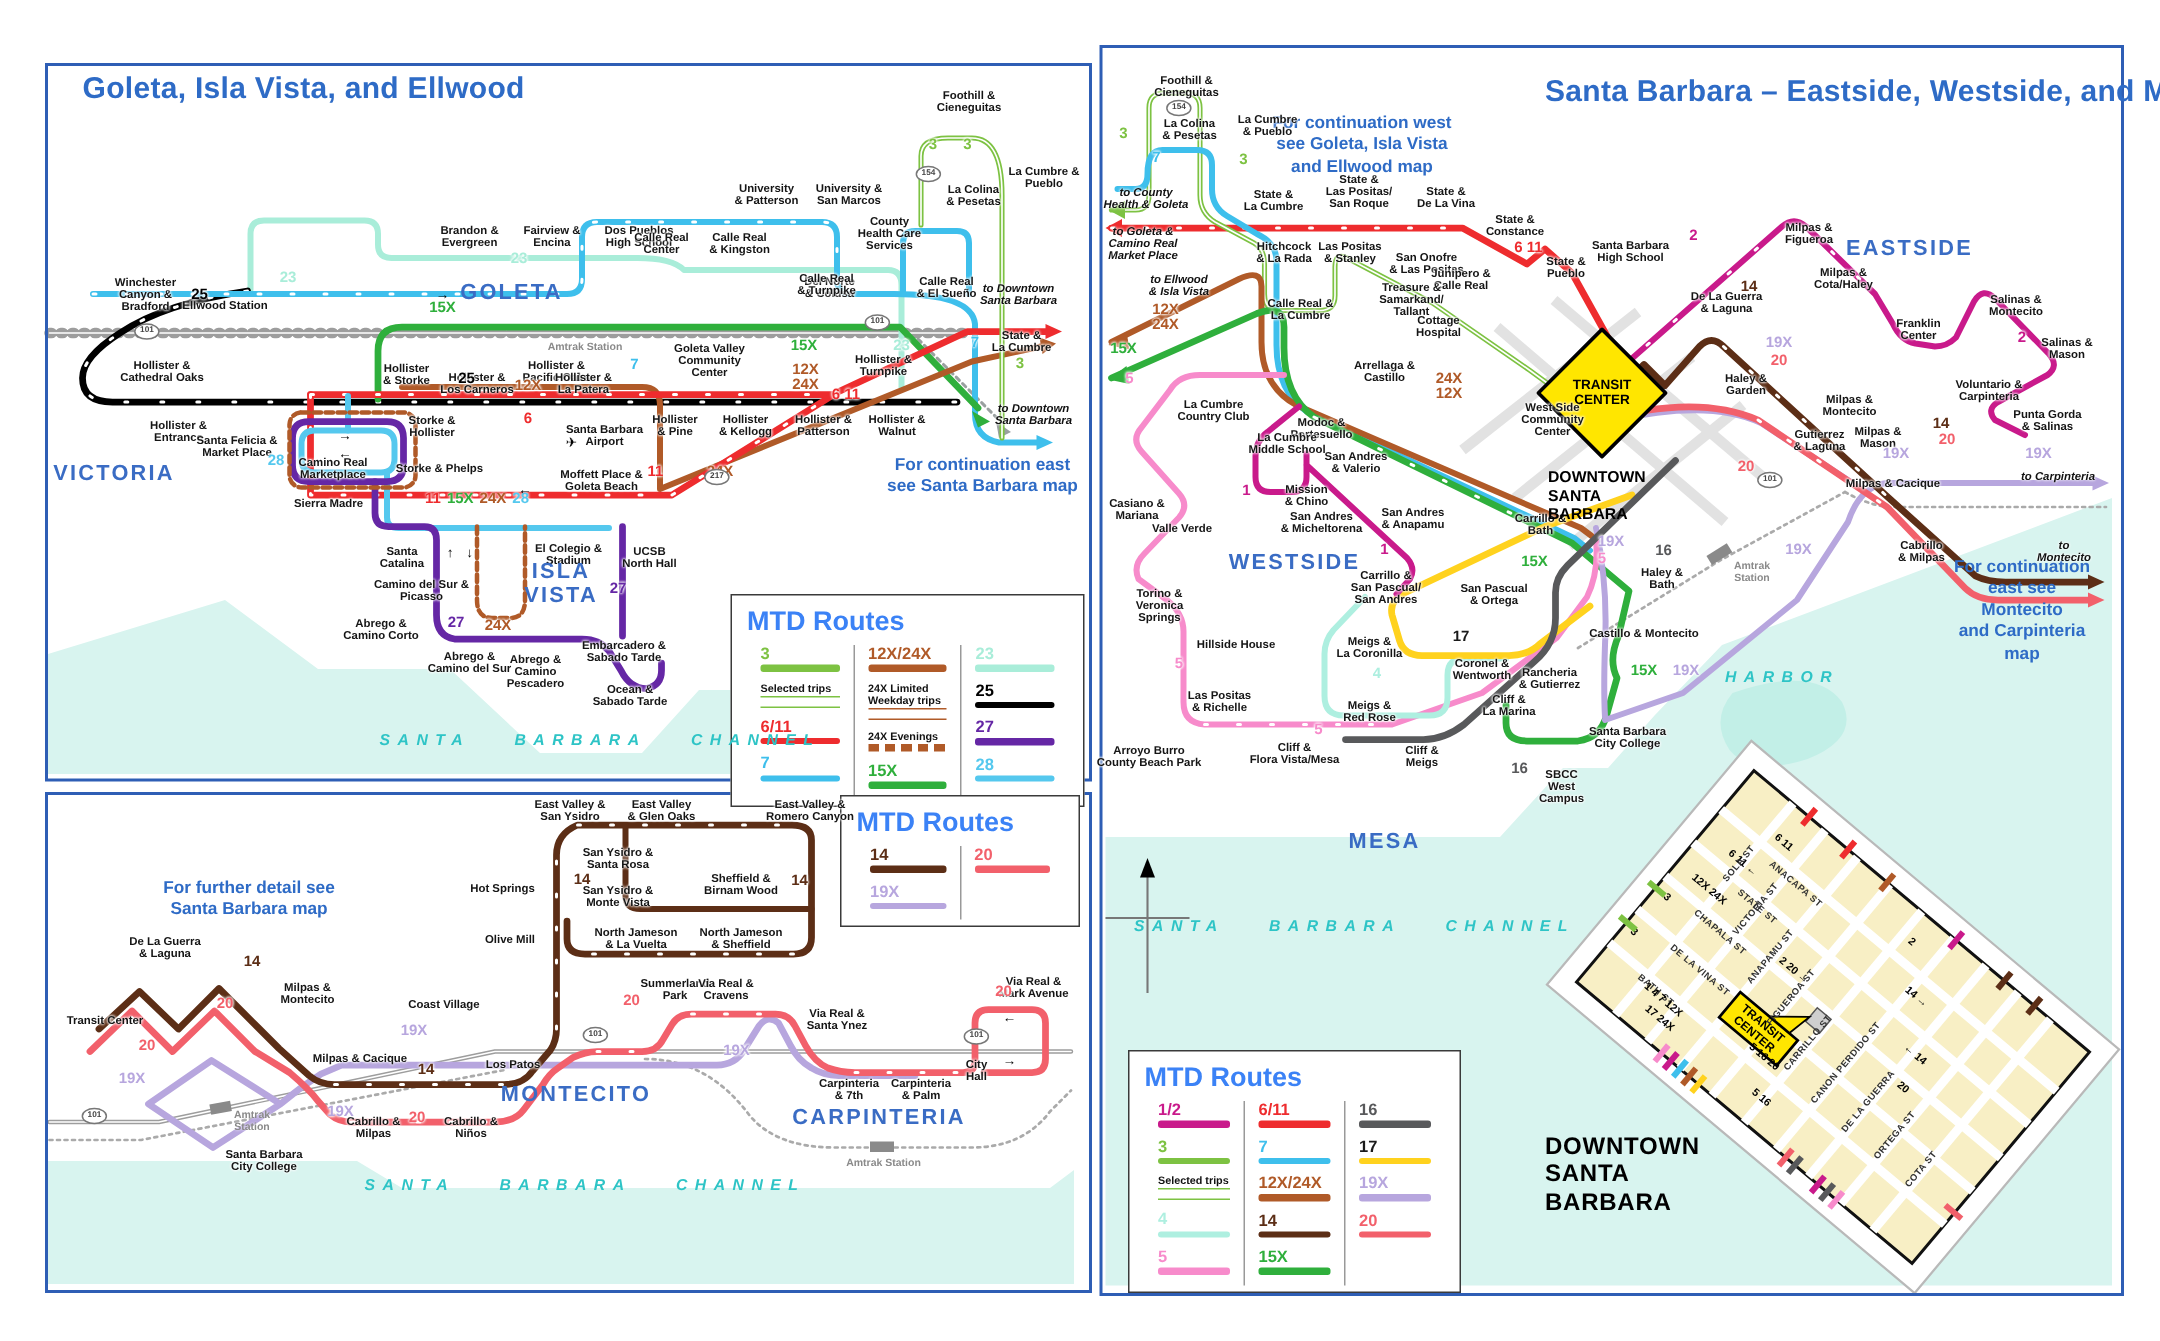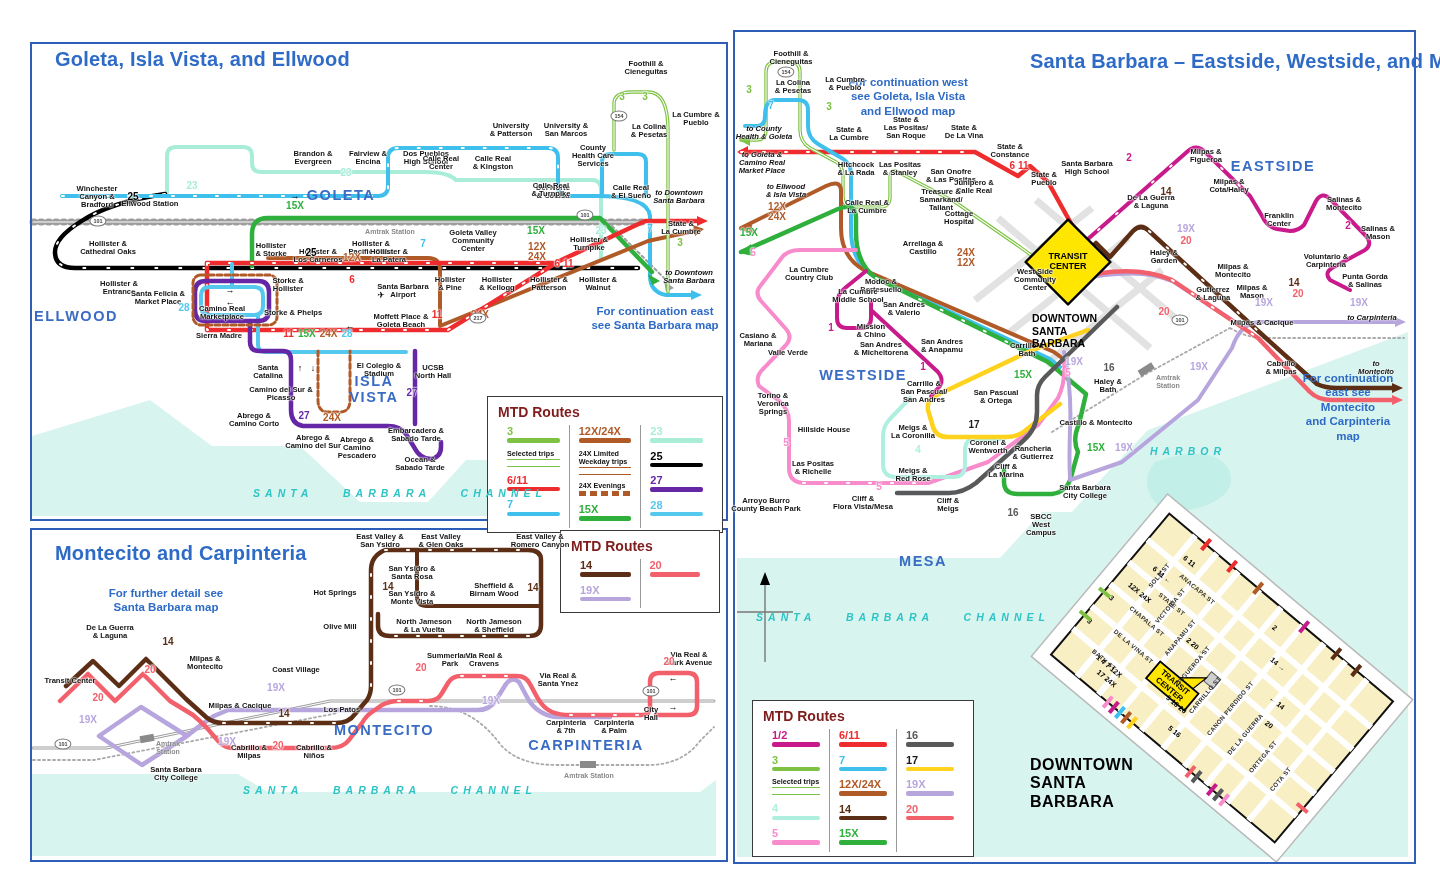--- a/index.html
+++ b/index.html
@@ -24,21 +24,21 @@
   .nb{font-size:11.5px;font-weight:bold;color:#2E6BC6;line-height:1.25;}
   .dir{font-size:7.6px;font-weight:bold;font-style:italic;color:#111;text-shadow:0 0 2px #fff,0 0 2px #fff;}
   .g{font-size:7px;font-weight:bold;color:#8a8a8a;text-shadow:0 0 2px #fff;}
   .sh{font-size:5.5px;font-weight:bold;color:#444;background:#fff;border:1.2px solid #777;border-radius:50%;padding:1.5px 3px;}
   .tc{font-size:9px;font-weight:bold;color:#000;line-height:1.1;}
   .dt{font-size:10.5px;font-weight:bold;color:#000;line-height:1.2;}
   .db{font-size:16px;font-weight:bold;color:#000;line-height:1.15;letter-spacing:.5px;}
   .ar{font-size:9px;font-weight:bold;color:#000;}
   .ic{font-size:9px;color:#000;}
   .legend{position:absolute;background:#fff;border:1.6px solid #3a3a3a;padding:7px 10px 4px 10px;box-sizing:border-box;}
-  .legend h4{margin:0 0 5px 0;font-size:14px;color:#7f1d1d;}
+  .legend h4{margin:0 0 5px 0;font-size:18px;color:#3b82f6;}
   .lcols{display:flex;}
   .lcol{padding:0 9px;flex:1;}
   .lcol + .lcol{border-left:1px solid #999;}
   .lentry{margin-bottom:7px;}
   .lnum{font-size:11px;font-weight:bold;line-height:1.1;display:block;}
   .lline{height:4.5px;border-radius:2px;margin-top:1px;}
   .ldouble{height:6px;margin-top:1px;border-top:1.8px solid;border-bottom:1.8px solid;}
   .lsub{font-size:7.2px;font-weight:bold;color:#111;line-height:1.15;white-space:pre-line;}
   .ldash{height:4.5px;margin-top:1px;}
   text{font-family:"Liberation Sans",sans-serif;}
@@ -227,21 +227,20 @@
     <path d="M765,578 V662 M737,612 H793"></path>
     <polygon points="765,572 760,585 770,585" fill="#000" stroke="none"></polygon>
   </g>
 </svg>
 
 <div class="panel" id="panel-a"></div>
 <div class="panel" id="panel-b"></div>
 <div class="panel" id="panel-c"></div>
 
 <div class="ptitle" id="title-a">Goleta, Isla Vista, and Ellwood</div>
-<div class="ptitle" id="title-b">Montecito and Carpinteria</div>
 <div class="ptitle" id="title-c">Santa Barbara – Eastside, Westside, and Mesa</div>
 
 <div id="legends">
       <div class="legend" id="legend-a" style="left: 487px; top: 396px; width: 236px;">
         <h4>MTD Routes</h4>
         <div class="lcols">
           <div class="lcol">
             <div class="lentry">
               <span class="lnum" style="color: rgb(125, 194, 66);">3</span>
               <div class="lline" style="background: rgb(125, 194, 66);"></div>
@@ -500,21 +499,21 @@
 24X</div>
       <div class="lb b" style="left: 564px; top: 264px; color: rgb(238, 44, 46);">6 11</div>
       <div class="lb b" style="left: 304px; top: 416px; color: rgb(101, 39, 165);">27</div>
       <div class="lb b" style="left: 412px; top: 393px; color: rgb(101, 39, 165);">27</div>
       <div class="lb b" style="left: 332px; top: 418px; color: rgb(176, 90, 40);">24X</div>
       <div class="lb b" style="left: 650px; top: 229px; color: rgb(62, 191, 236);">7</div>
       <div class="lb b" style="left: 622px; top: 97px; color: rgb(125, 194, 66);">3</div>
       <div class="lb b" style="left: 645px; top: 97px; color: rgb(125, 194, 66);">3</div>
       <div class="lb b" style="left: 680px; top: 243px; color: rgb(125, 194, 66);">3</div>
       <div class="lb mb" style="left: 318px; top: 334px;"><span style="color: rgb(238, 44, 46); margin: 0px 2px;">11</span><span style="color: rgb(47, 175, 60); margin: 0px 2px;">15X</span><span style="color: rgb(176, 90, 40); margin: 0px 2px;">24X</span><span style="color: rgb(85, 200, 238); margin: 0px 2px;">28</span></div>
-      <div class="lb r" style="left: 76px; top: 317px;">ELLWOOD</div>
+      <div class="lb r" style="left: 76px; top: 317px;">VICTORIA</div>
       <div class="lb r" style="left: 341px; top: 196px;">GOLETA</div>
       <div class="lb r" style="left: 374px; top: 390px;">ISLA
 VISTA</div>
       <div class="lb w" style="left: 400px; top: 494px;">SANTA BARBARA CHANNEL</div>
       <div class="lb dir" style="left: 679px; top: 197px;">to Downtown
 Santa Barbara</div>
       <div class="lb dir" style="left: 689px; top: 277px;">to Downtown
 Santa Barbara</div>
       <div class="lb nb" style="left: 655px; top: 318px;">For continuation east
 see Santa Barbara map</div>

